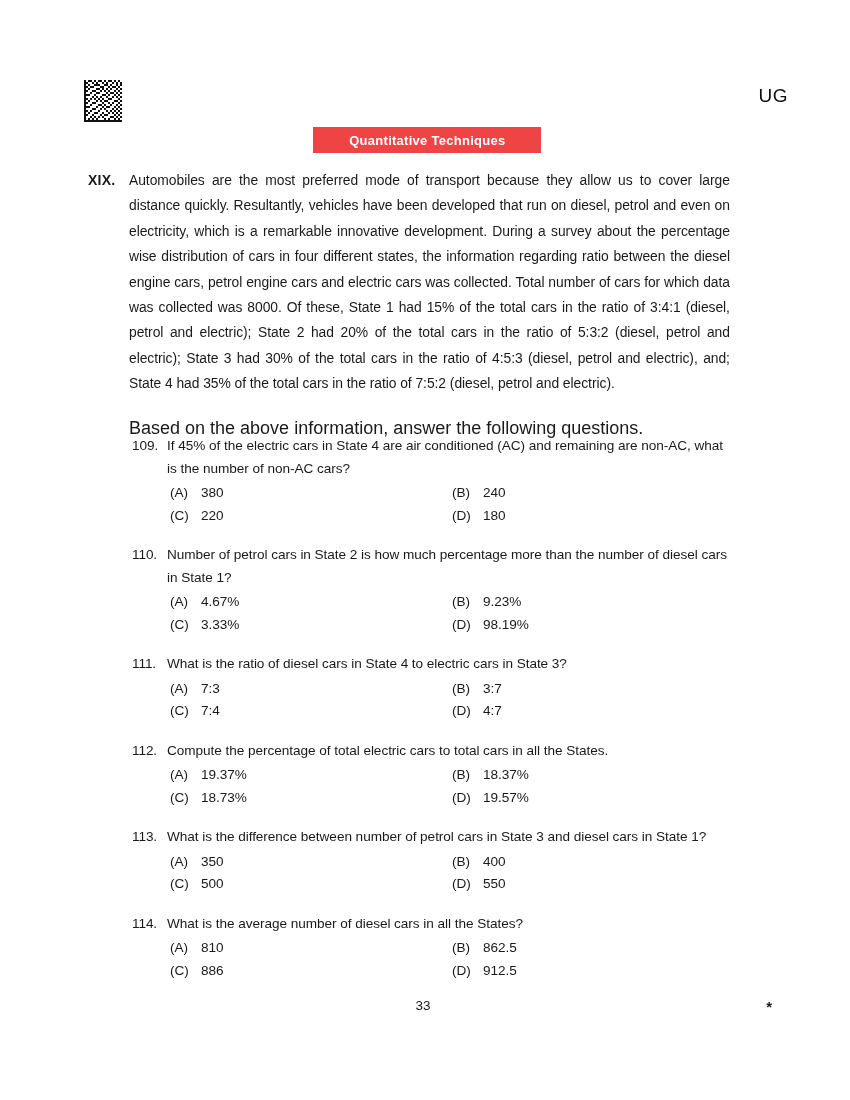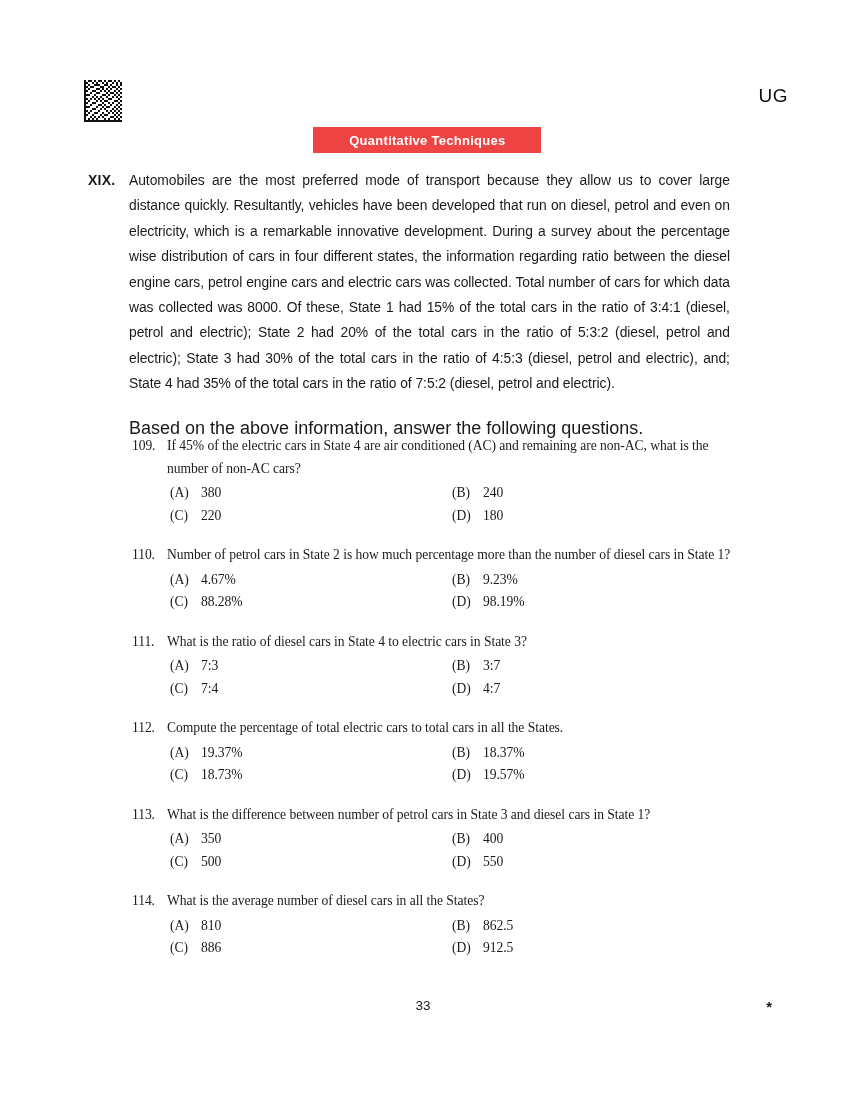--- a/index.html
+++ b/index.html
@@ -101,21 +101,20 @@
 
   
   .questions {
     position: absolute;
     left: 132px;
     top: 435px;
     width: 604px;
   }
   .question {
     margin-bottom: 17px;
-    font-family: Liberation Serif, serif;
   }
   .q-head {
     display: flex;
     align-items: flex-start;
   }
   .q-number {
     width: 35px;
     flex: 0 0 35px;
     font-size: 13.6px;
     line-height: 22.5px;
@@ -440,21 +439,21 @@
           <span class="opt-val">4.67%</span>
         </div>
         <div class="opt opt-right">
           <span class="opt-key">(B)</span>
           <span class="opt-val">9.23%</span>
         </div>
       </div>
       <div class="opt-row">
         <div class="opt opt-left">
           <span class="opt-key">(C)</span>
-          <span class="opt-val">88.28%</span>
+          <span class="opt-val">3.33%</span>
         </div>
         <div class="opt opt-right">
           <span class="opt-key">(D)</span>
           <span class="opt-val">98.19%</span>
         </div>
       </div>
     </div>
   </div>
 
   <div class="question">

